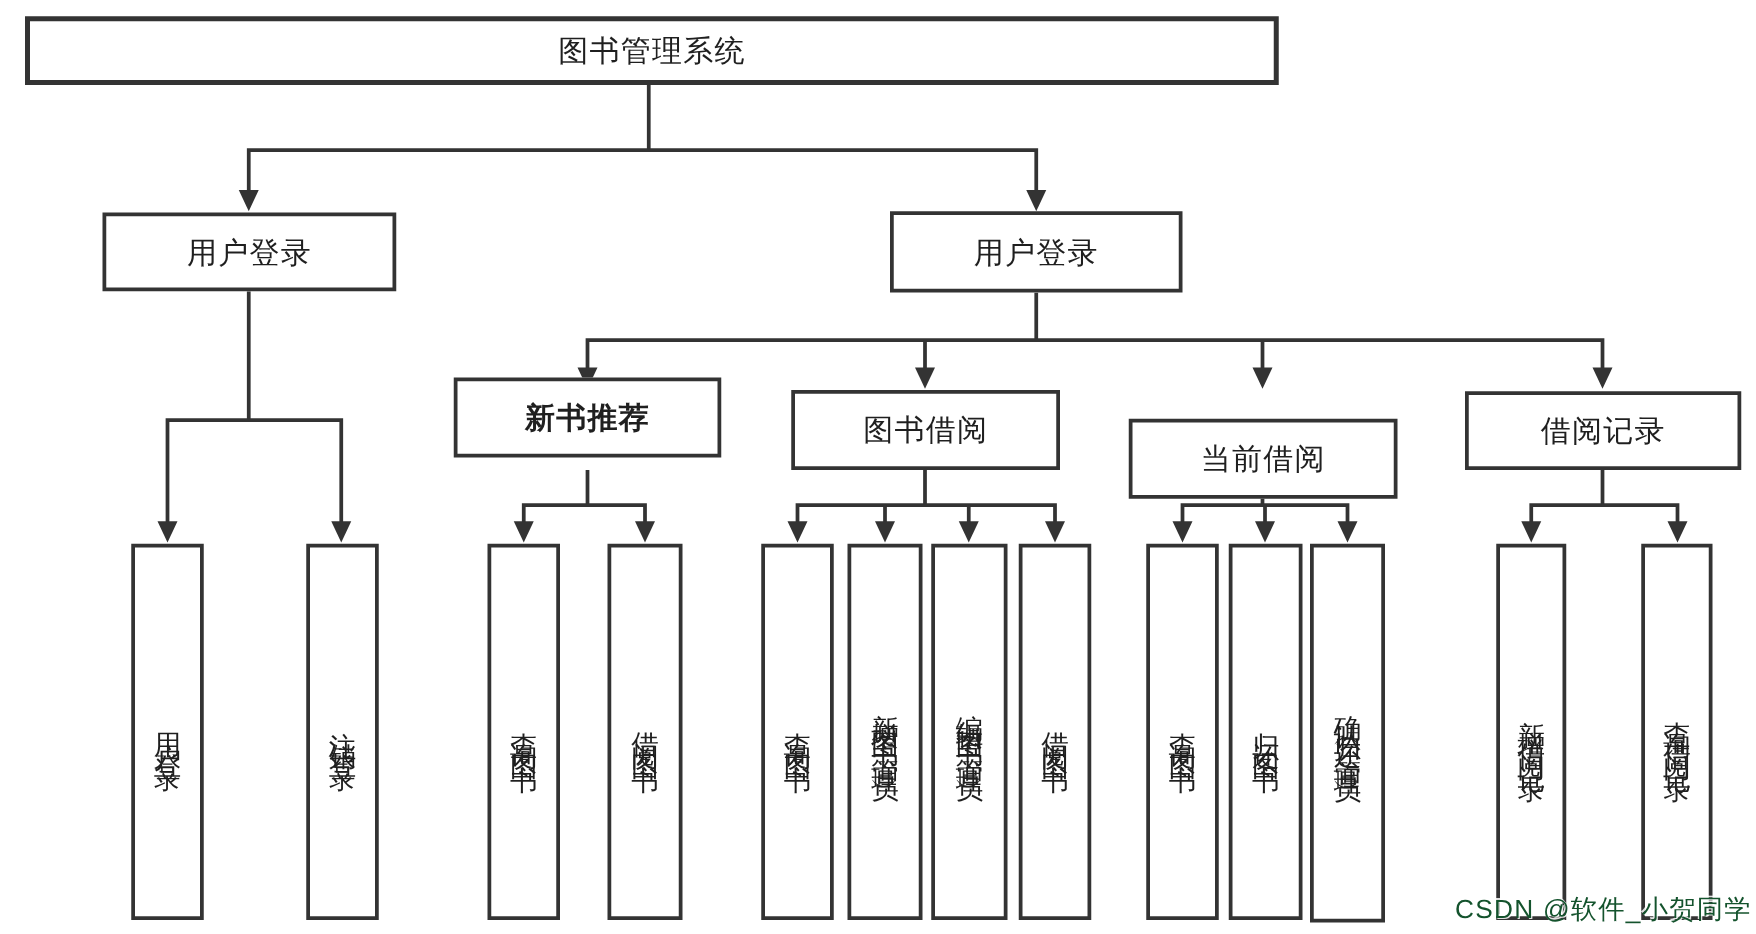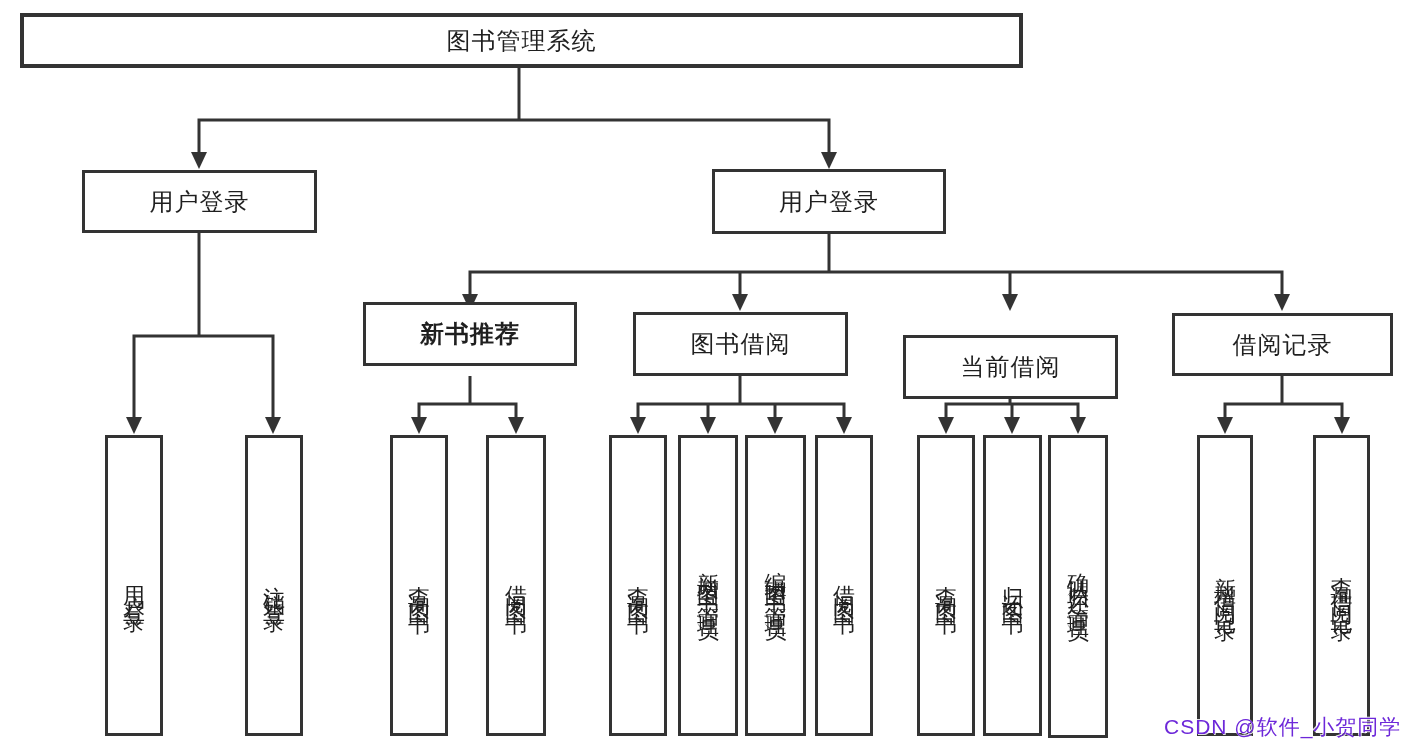--- a/index.html
+++ b/index.html
@@ -45,21 +45,21 @@
     line-height: 1;
     letter-spacing: 9px;
     white-space: nowrap;
   }
   .watermark {
     position: absolute;
     left: 1164px;
     top: 713px;
     z-index: 3;
     font-size: 21px;
-    color: #6d28d9;
+    color: #14532d;
     letter-spacing: 1px;
     white-space: nowrap;
     text-shadow: 1px 1px 0 rgba(255,255,255,0.85), -1px -1px 0 rgba(255,255,255,0.85);
   }
 </style>
 </head>
 <body>
 
 <div id="stage">
 

